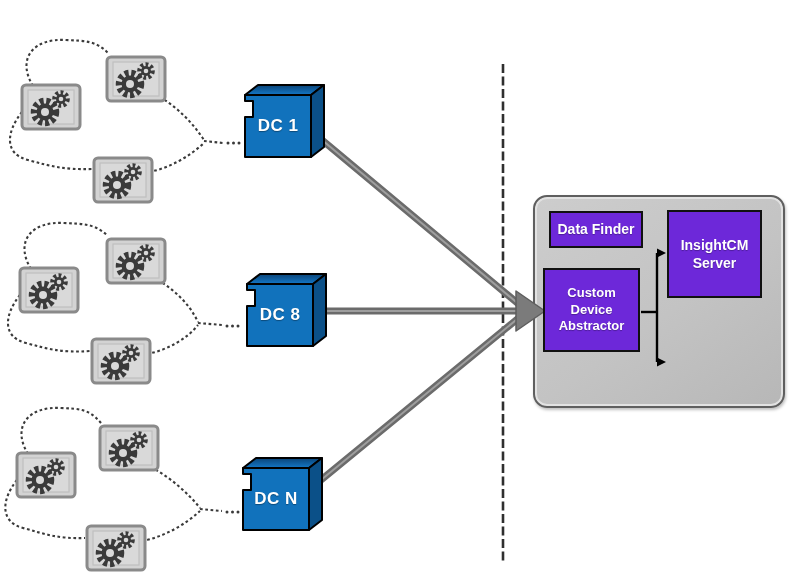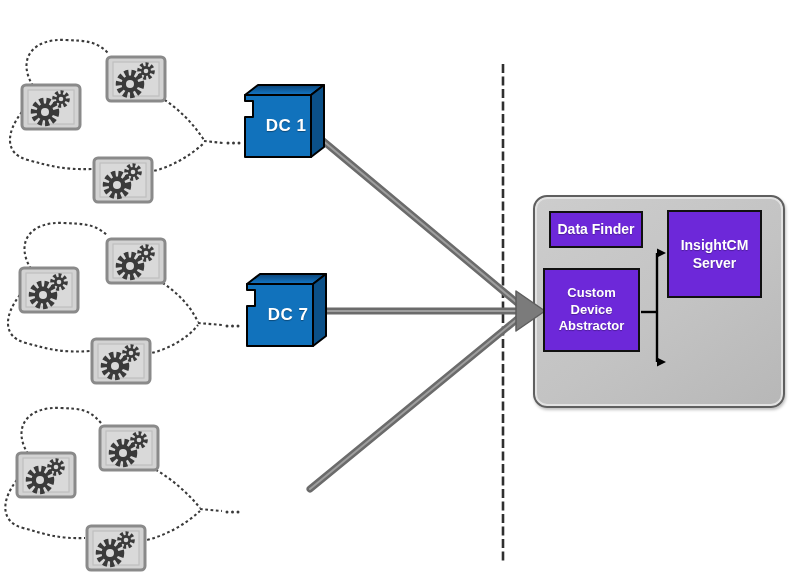--- a/index.html
+++ b/index.html
@@ -10,21 +10,20 @@
   svg{display:block;}
   
   .machine{position:absolute;width:62px;height:48px;}
   
   .dc-node{position:absolute;width:84px;height:78px;}
   .dc-label{
     position:absolute;left:3px;top:13px;width:66px;height:62px;
     display:flex;align-items:center;justify-content:center;
     color:#fff;font-weight:bold;font-size:17px;letter-spacing:0.5px;
     text-shadow:0 1px 1px rgba(0,0,0,0.35);
-    margin-left:8px;
   }
   
   .panel{
     position:absolute;left:533px;top:195px;width:252px;height:213px;
     background:linear-gradient(145deg,#cdcdcd 0%,#c3c3c3 55%,#b7b7b7 100%);
     border:2px solid #5f5f5f;border-radius:14px;
     box-shadow:inset 0 0 0 2px #e2e2e2, 1px 2px 3px rgba(0,0,0,0.25);
     box-sizing:border-box;
   }
   .pbox{
@@ -130,23 +129,31 @@
     </svg>
     <div class="dc-label">DC 1</div>
   </div>
 
   <div class="dc-node" style="left:244px;top:271px;">
     <svg width="84" height="78" viewBox="0 0 84 78">
       <path d="M3,13 L16,3 H82 L69,13 Z" fill="url(#tf)" stroke="#000" stroke-width="2" stroke-linejoin="round"></path>
       <path d="M69,13 L82,3 V65 L69,75 Z" fill="#0b5088" stroke="#000" stroke-width="2" stroke-linejoin="round"></path>
       <path d="M3,13 H69 V75 H3 V35 H11 V19 H3 Z" fill="#1172bc" stroke="#000" stroke-width="2" stroke-linejoin="round"></path>
     </svg>
-    <div class="dc-label">DC 7</div>
-  </div>
-
+    <div class="dc-label">DC 8</div>
+  </div>
+
+  <div class="dc-node" style="left:240px;top:455px;">
+    <svg width="84" height="78" viewBox="0 0 84 78">
+      <path d="M3,13 L16,3 H82 L69,13 Z" fill="url(#tf)" stroke="#000" stroke-width="2" stroke-linejoin="round"></path>
+      <path d="M69,13 L82,3 V65 L69,75 Z" fill="#0b5088" stroke="#000" stroke-width="2" stroke-linejoin="round"></path>
+      <path d="M3,13 H69 V75 H3 V35 H11 V19 H3 Z" fill="#1172bc" stroke="#000" stroke-width="2" stroke-linejoin="round"></path>
+    </svg>
+    <div class="dc-label">DC N</div>
+  </div>
 
   <div class="machine" style="left:105px;top:55px;">
     <svg width="62" height="48" viewBox="0 0 62 48">
       <rect x="2" y="2" width="58" height="44" rx="4" fill="#d3d3d3" stroke="#8a8a8a" stroke-width="3"></rect>
       <rect x="8" y="7" width="46" height="34" fill="#d9d9d9" stroke="#bfbfbf" stroke-width="1.2"></rect>
       <g>
         <circle cx="25" cy="29" r="11" fill="none" stroke="#3a3a3a" stroke-width="6.5" stroke-dasharray="3.9 2.7"></circle>
         <circle cx="25" cy="29" r="8.5" fill="#3a3a3a"></circle>
           <circle cx="25" cy="29" r="4" fill="#d9d9d9"></circle>
         <circle cx="41" cy="16" r="6.5" fill="none" stroke="#3a3a3a" stroke-width="4.6" stroke-dasharray="2.7 2.2"></circle>

